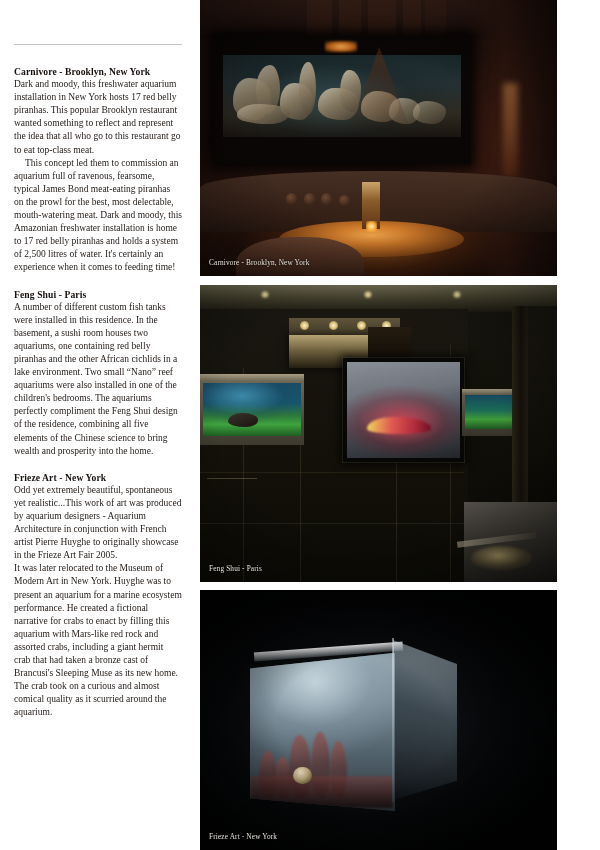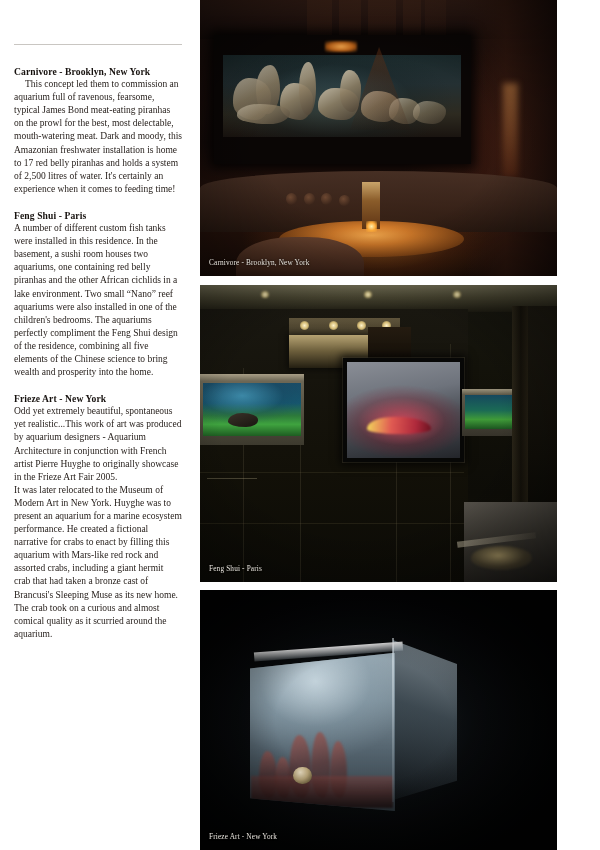--- a/index.html
+++ b/index.html
@@ -343,20 +343,21 @@
 
 <div id="page">
 
   <div id="text-column">
 
     <div class="rule"></div>
 
     <div class="article">
       <div class="article-heading">Carnivore - Brooklyn, New York</div>
       <div class="article-body">
+        <p>Dark and moody, this freshwater aquarium installation in New York hosts 17 red belly piranhas. This popular Brooklyn restaurant wanted something to reflect and represent the idea that all who go to this restaurant go to eat top-class meat.</p>
         <p class="indented">This concept led them to commission an aquarium full of ravenous, fearsome, typical James Bond meat-eating piranhas on the prowl for the best, most delectable, mouth-watering meat. Dark and moody, this Amazonian freshwater installation is home to 17 red belly piranhas and holds a system of 2,500 litres of water. It's certainly an experience when it comes to feeding time!</p>
       </div>
     </div>
 
     <div class="article">
       <div class="article-heading">Feng Shui - Paris</div>
       <div class="article-body">
         <p>A number of different custom fish tanks were installed in this residence. In the basement, a sushi room houses two aquariums, one containing red belly piranhas and the other African cichlids in a lake environment. Two small “Nano” reef aquariums were also installed in one of the children's bedrooms. The aquariums perfectly compliment the Feng Shui design of the residence, combining all five elements of the Chinese science to bring wealth and prosperity into the home.</p>
       </div>
     </div>

